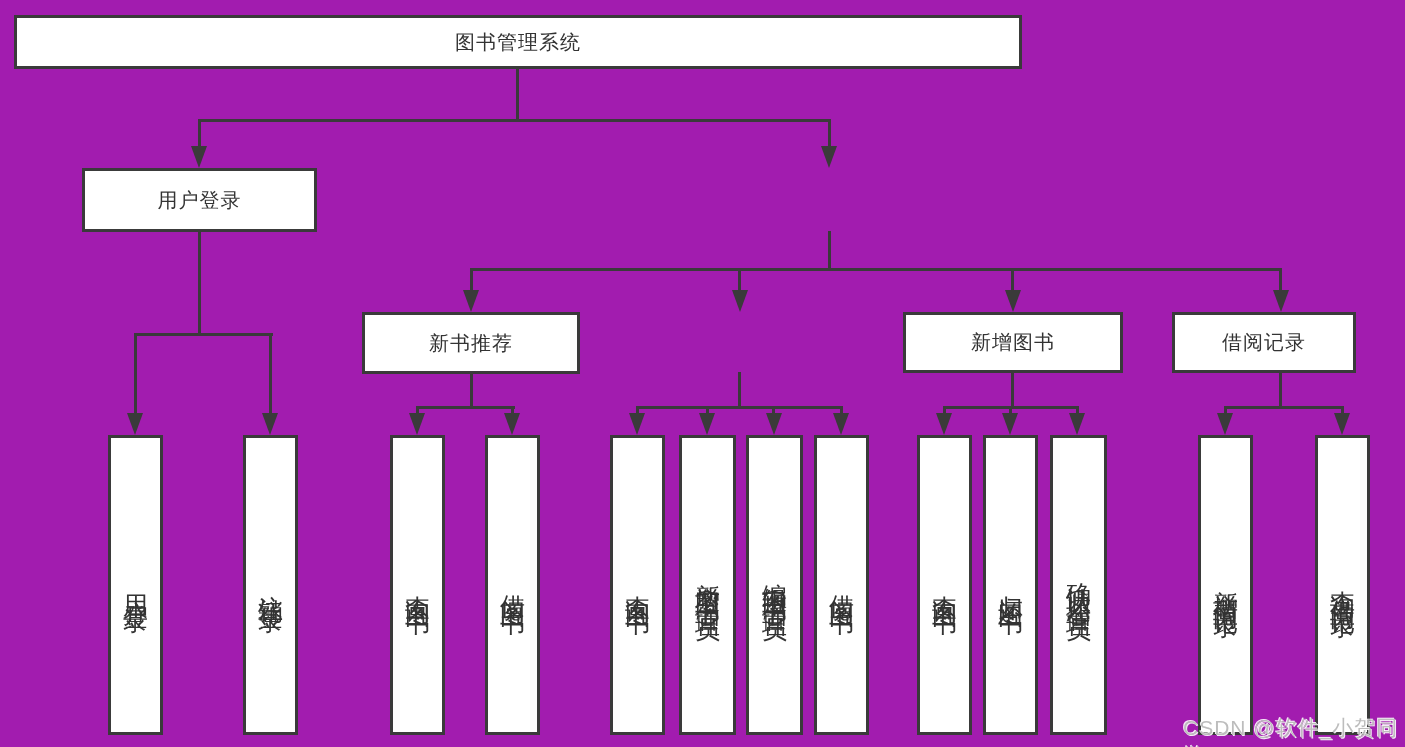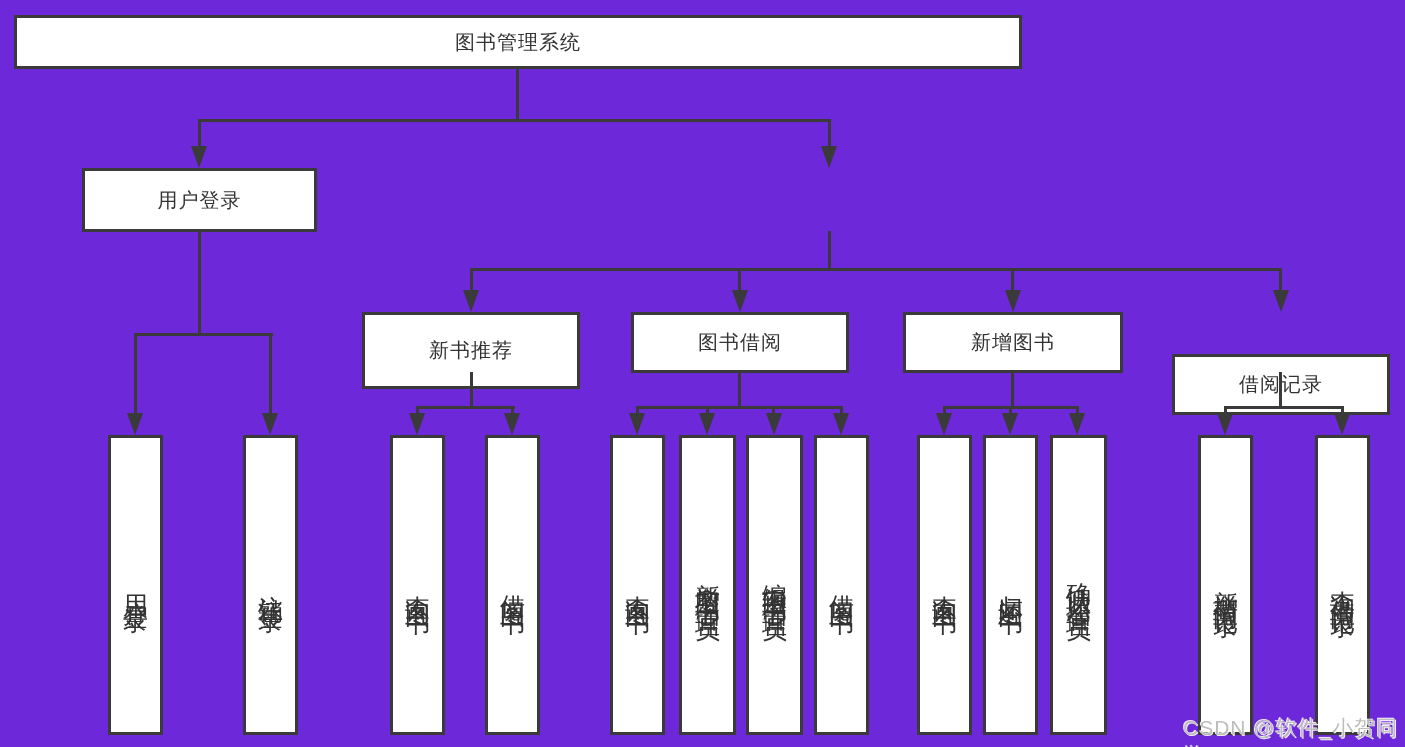--- a/index.html
+++ b/index.html
@@ -1,17 +1,17 @@
 <!DOCTYPE html>
 <html><head>
 <meta charset="utf-8">
 <style>
   html,body{margin:0;padding:0;background:#fff;}
   .canvas{
-    position:relative;width:1405px;height:747px;background:#6d28d9;overflow:hidden;
+    position:relative;width:1405px;height:747px;background:#a21caf;overflow:hidden;
     font-family:"Liberation Sans",sans-serif;color:#333333;
   }
   
   .hbox{
     position:absolute;box-sizing:border-box;border:3px solid #3a3a3a;background:#fff;
     display:flex;align-items:center;justify-content:center;
     font-size:20px;letter-spacing:1px;color:#333;
   }
   
   .vbox{
@@ -67,30 +67,27 @@
   <div class="hline" style="left:470px;top:268px;width:812px;"></div>
   <div class="vline" style="left:470px;top:268px;height:24px;"></div>
   <div class="arrow" style="left:463px;top:290px;"></div>
   <div class="vline" style="left:738px;top:268px;height:24px;"></div>
   <div class="arrow" style="left:732px;top:290px;"></div>
   <div class="vline" style="left:1011px;top:268px;height:24px;"></div>
   <div class="arrow" style="left:1005px;top:290px;"></div>
   <div class="vline" style="left:1279px;top:268px;height:24px;"></div>
   <div class="arrow" style="left:1273px;top:290px;"></div>
 
-  <div class="hbox" style="left:362px;top:312px;width:218px;height:77px;">
+  <div class="hbox" style="left:362px;top:312px;width:218px;height:62px;">
     <span>新书推荐</span>
-  </div>
-  <div class="hbox" style="left:631px;top:312px;width:218px;height:61px;">
-    <span>图书借阅</span>
   </div>
   <div class="hbox" style="left:903px;top:312px;width:220px;height:61px;">
     <span>新增图书</span>
   </div>
-  <div class="hbox" style="left:1172px;top:312px;width:218px;height:61px;margin-top:42px;">
+  <div class="hbox" style="left:1172px;top:312px;width:184px;height:61px;">
     <span>借阅记录</span>
   </div>
 
   <div class="vline" style="left:470px;top:372px;height:37px;"></div>
   <div class="hline" style="left:416px;top:406px;width:99px;"></div>
   <div class="vline" style="left:416px;top:406px;height:9px;"></div>
   <div class="arrow" style="left:409px;top:413px;"></div>
   <div class="vline" style="left:511px;top:406px;height:9px;"></div>
   <div class="arrow" style="left:504px;top:413px;"></div>
 

